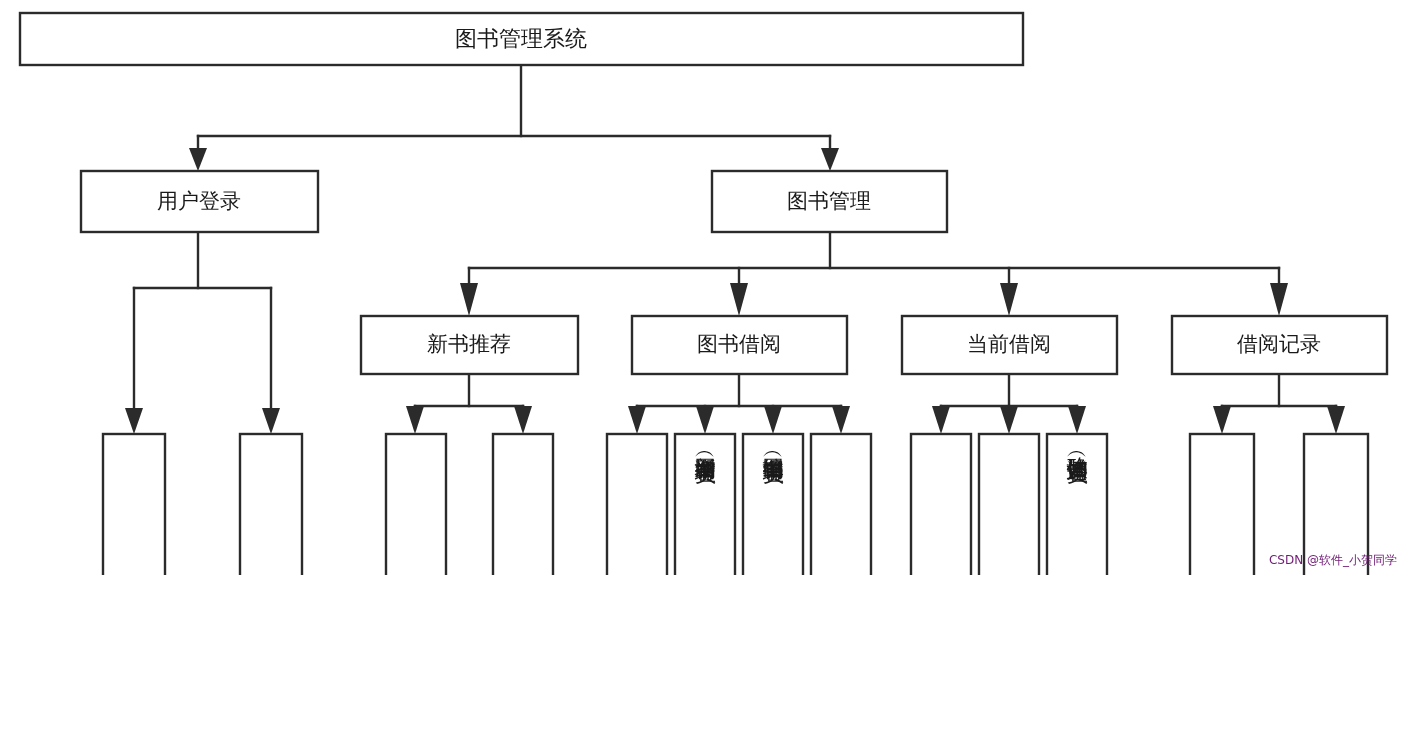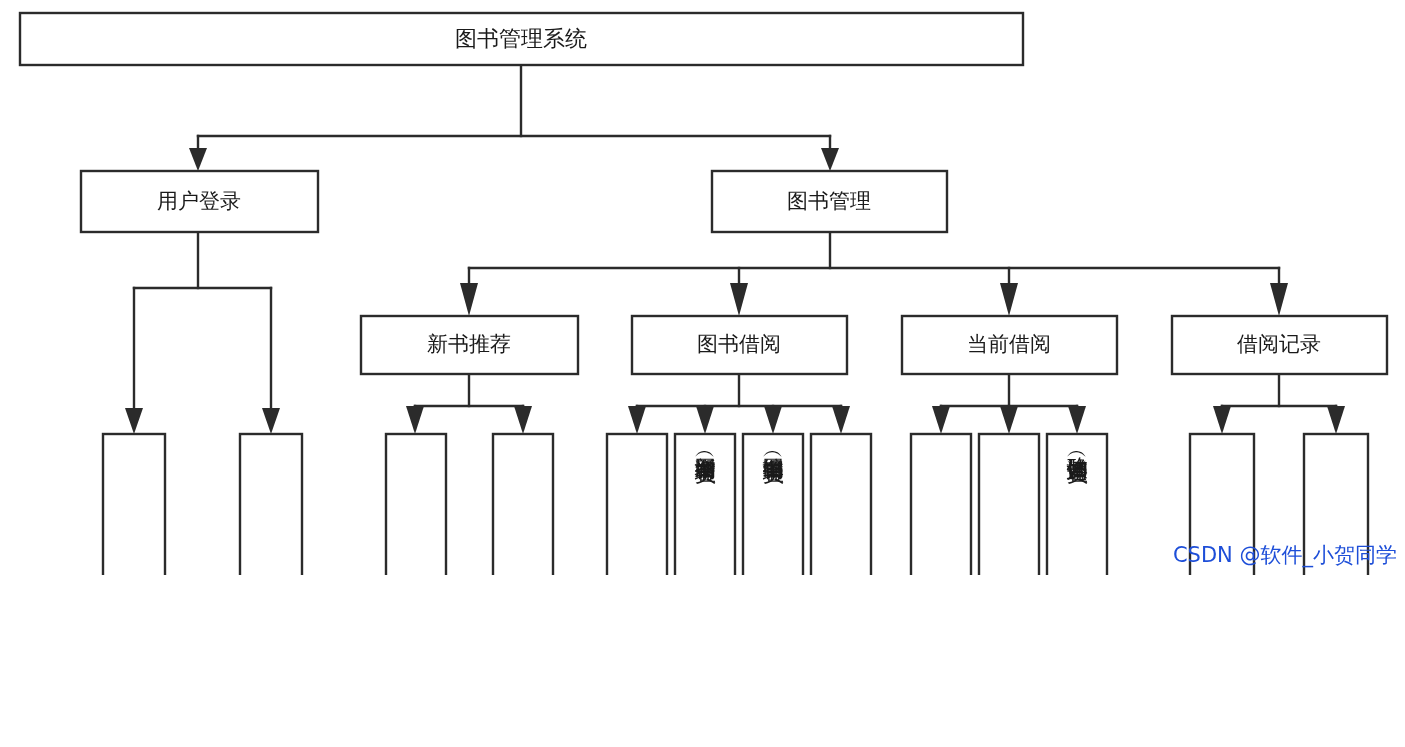--- a/index.html
+++ b/index.html
@@ -64,22 +64,22 @@
     line-height: 1.08;
     color: #1a1a1a;
     letter-spacing: 1px;
     white-space: nowrap;
   }
   .watermark {
     position: absolute;
     right: 8px;
     bottom: 6px;
     font-family: "DejaVu Sans", "Liberation Sans", sans-serif;
-    font-size: 21px;
-    color: #1d4ed8;
+    font-size: 12px;
+    color: #701a75;
     white-space: nowrap;
     pointer-events: none;
     margin-left: 36px;
   }
 </style>
 </head>
 <body>
 
 <div id="diagram-root">
 

